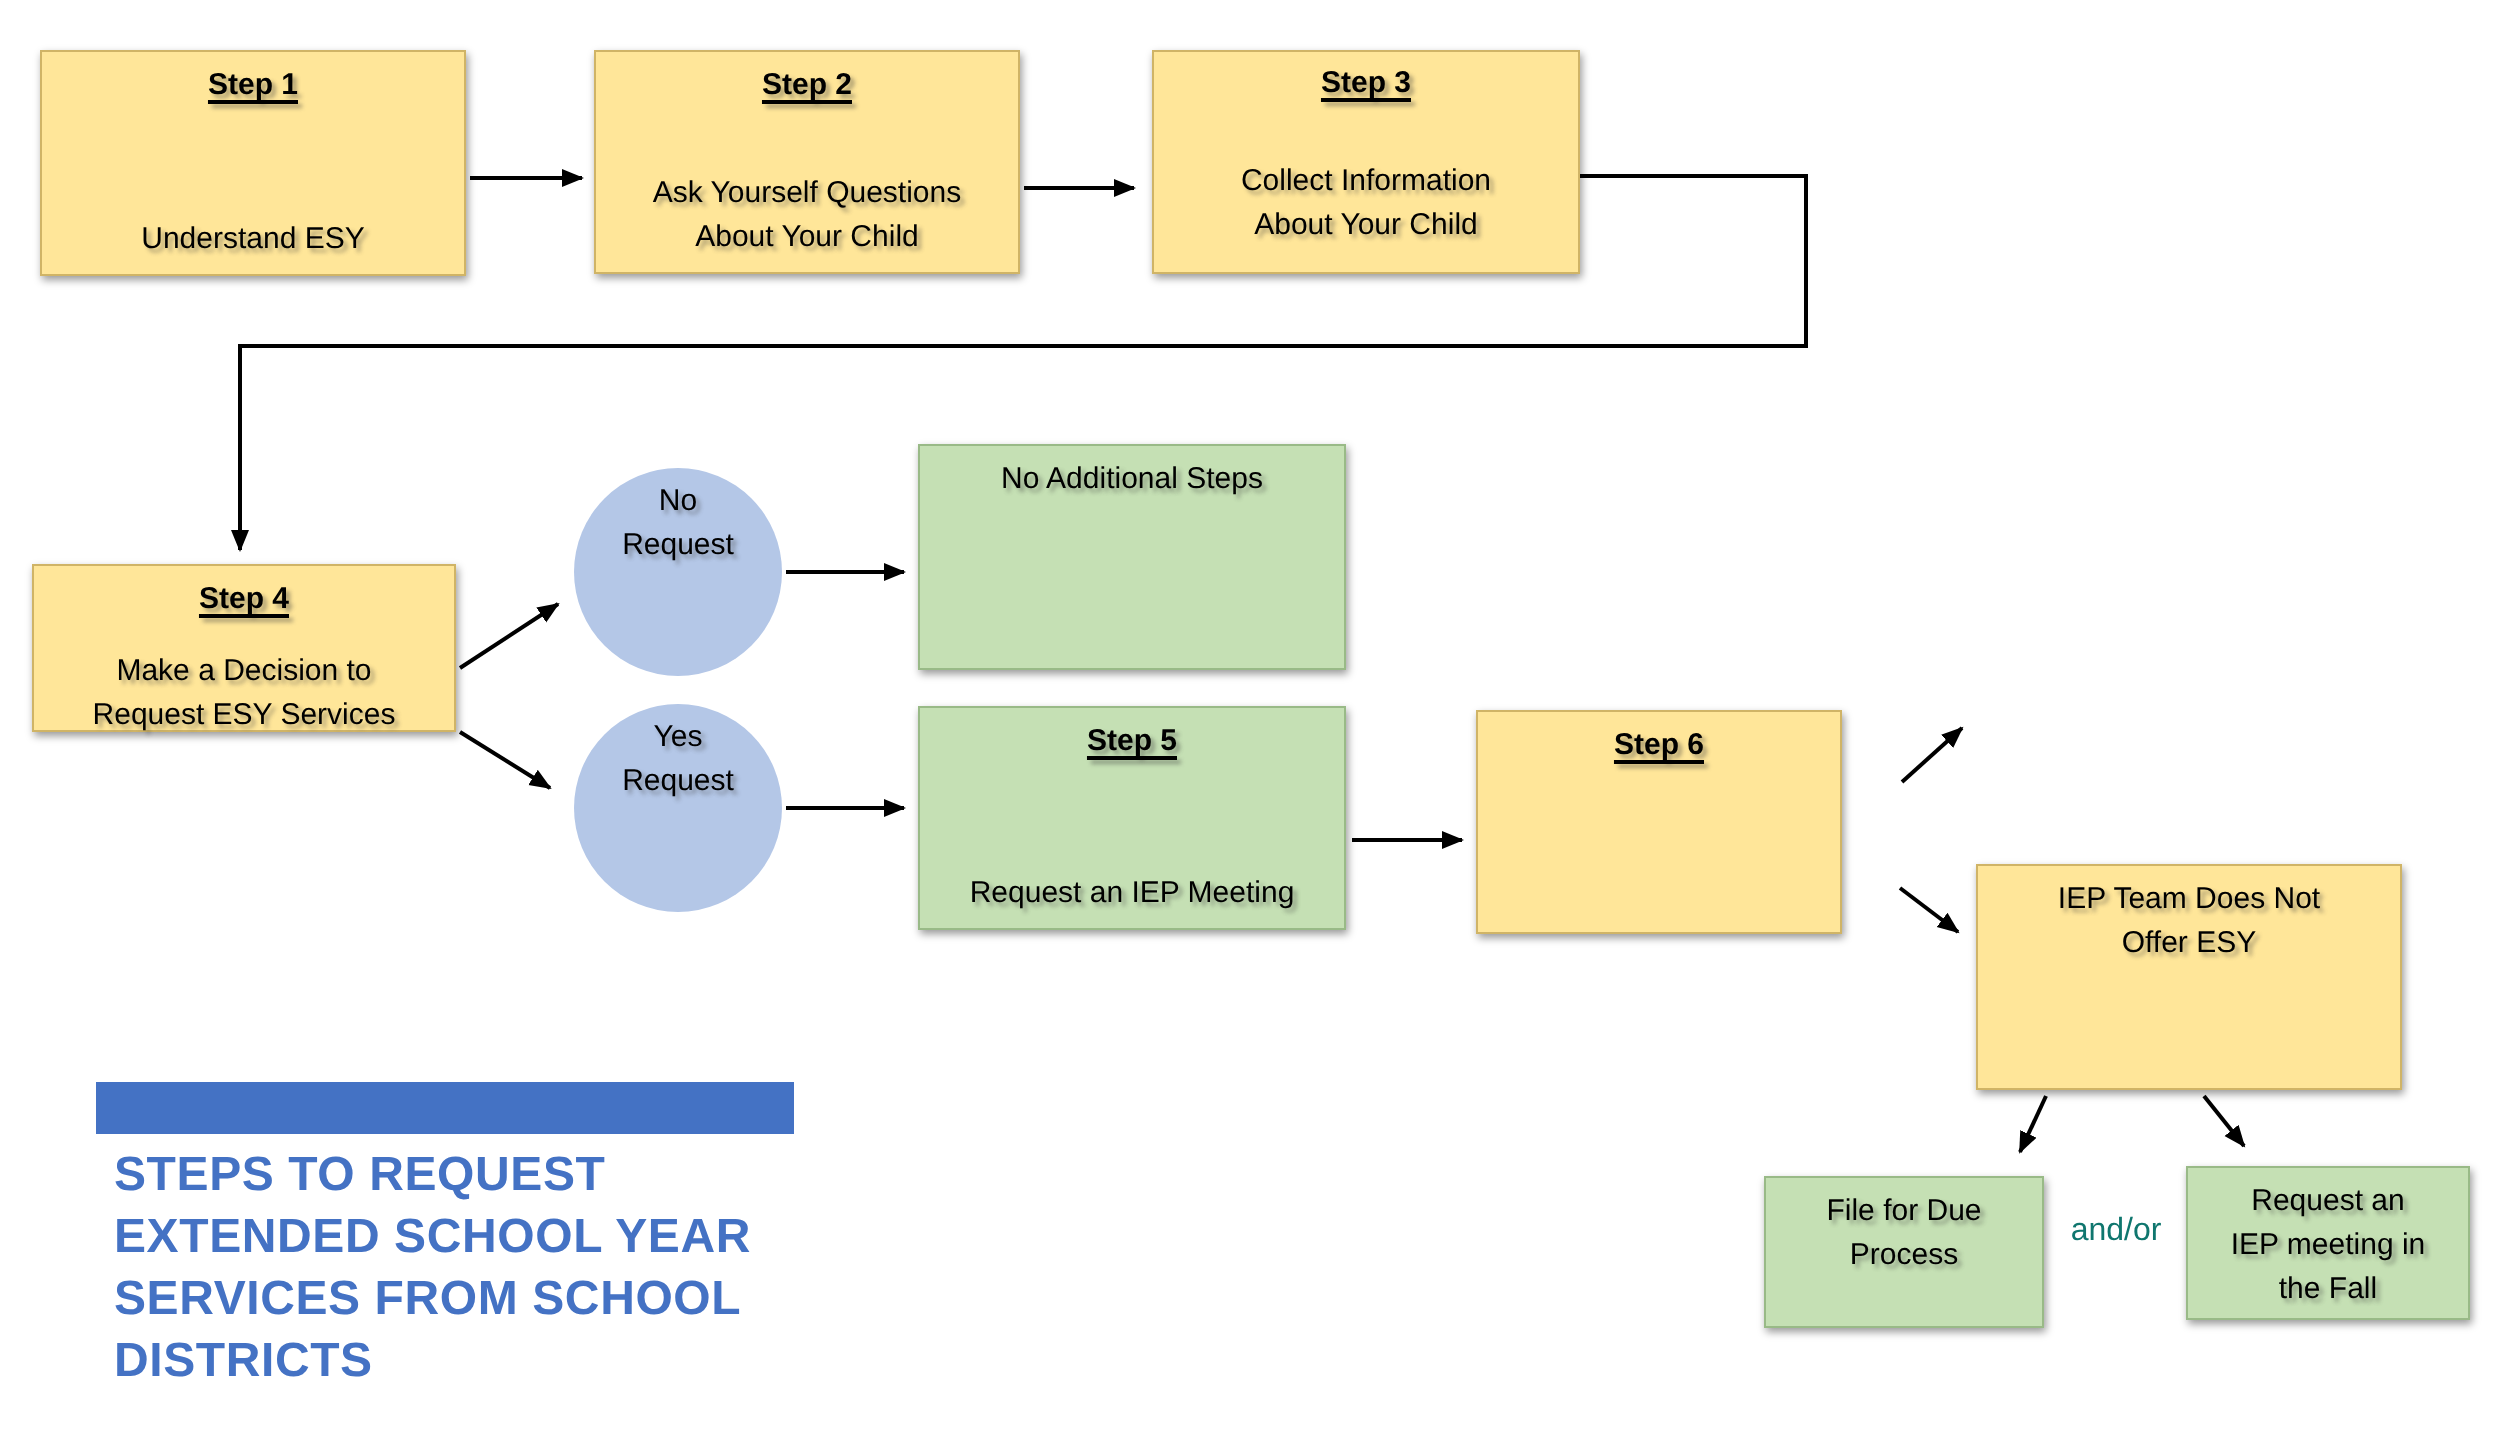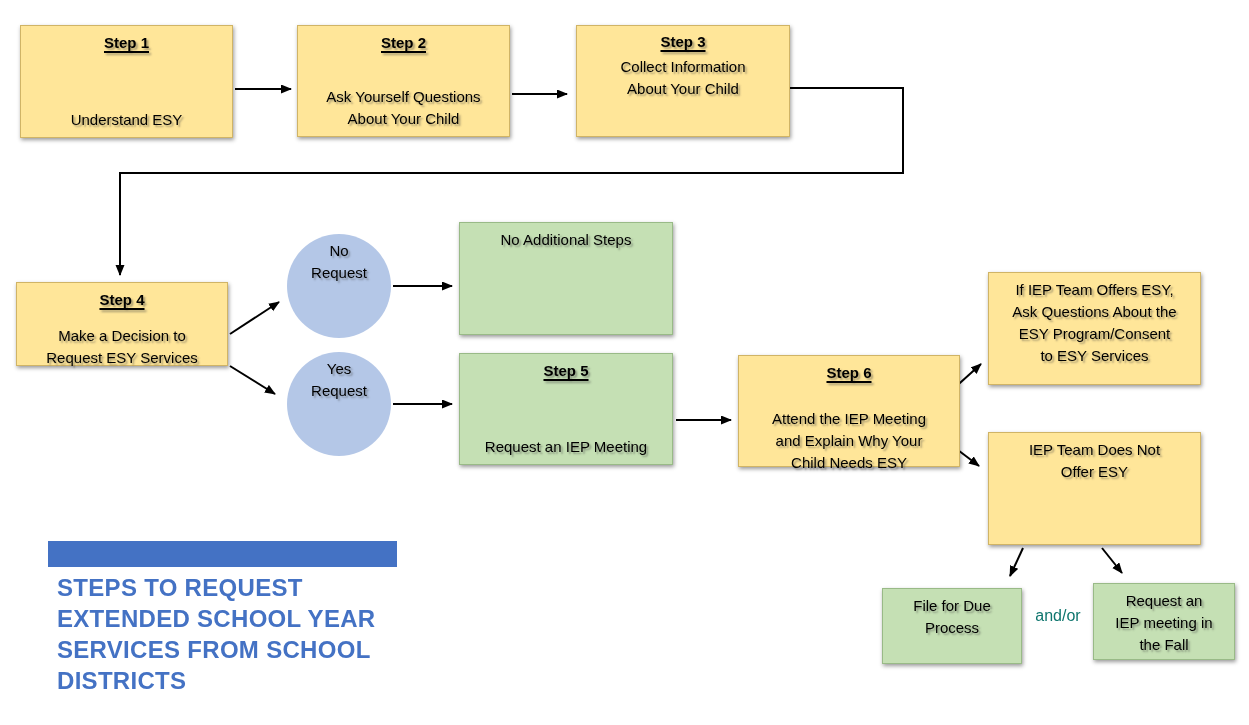--- a/index.html
+++ b/index.html
@@ -67,21 +67,21 @@
   </div>
 
   <div class="node rect yellow" style="left:297px;top:25px;width:213px;height:112px;">
     <div class="hdr">Step 2</div>
     <div>
         <div>Ask Yourself Questions</div>
         <div>About Your Child</div>
       </div>
   </div>
 
-  <div class="node rect yellow align-top gap-sm" style="left:576px;top:25px;width:214px;height:112px;">
+  <div class="node rect yellow align-top gap-sm" style="left:576px;top:25px;width:214px;height:112px;gap:24px;">
     <div class="hdr">Step 3</div>
     <div>
         <div>Collect Information</div>
         <div>About Your Child</div>
       </div>
   </div>
 
   <div class="node rect yellow gap-lg pad-b" style="left:16px;top:282px;width:212px;height:84px;">
     <div class="hdr">Step 4</div>
     <div>
@@ -110,37 +110,24 @@
       </div>
   </div>
 
   <div class="node rect green gap-sm" style="left:459px;top:353px;width:214px;height:112px;">
     <div class="hdr">Step 5</div>
     <div>
         <div>Request an IEP Meeting</div>
       </div>
   </div>
 
-  <div class="node rect yellow gap-sm" style="left:738px;top:355px;width:222px;height:112px;gap:21px;">
+  <div class="node rect yellow gap-sm" style="left:738px;top:355px;width:183px;height:112px;gap:21px;">
     <div class="hdr">Step 6</div>
-    <div>
-        <div>Attend the IEP Meeting</div>
-        <div>and Explain Why Your</div>
-        <div>Child Needs ESY</div>
-      </div>
   </div>
 
-  <div class="node rect yellow" style="left:988px;top:272px;width:213px;height:113px;">
-    <div>
-        <div>If IEP Team Offers ESY,</div>
-        <div>Ask Questions About the</div>
-        <div>ESY Program/Consent</div>
-        <div>to ESY Services</div>
-      </div>
-  </div>
 
   <div class="node rect yellow pad-b" style="left:988px;top:432px;width:213px;height:113px;">
     <div>
         <div>IEP Team Does Not</div>
         <div>Offer ESY</div>
       </div>
   </div>
 
   <div class="node rect green" style="left:882px;top:588px;width:140px;height:76px;">
     <div>

